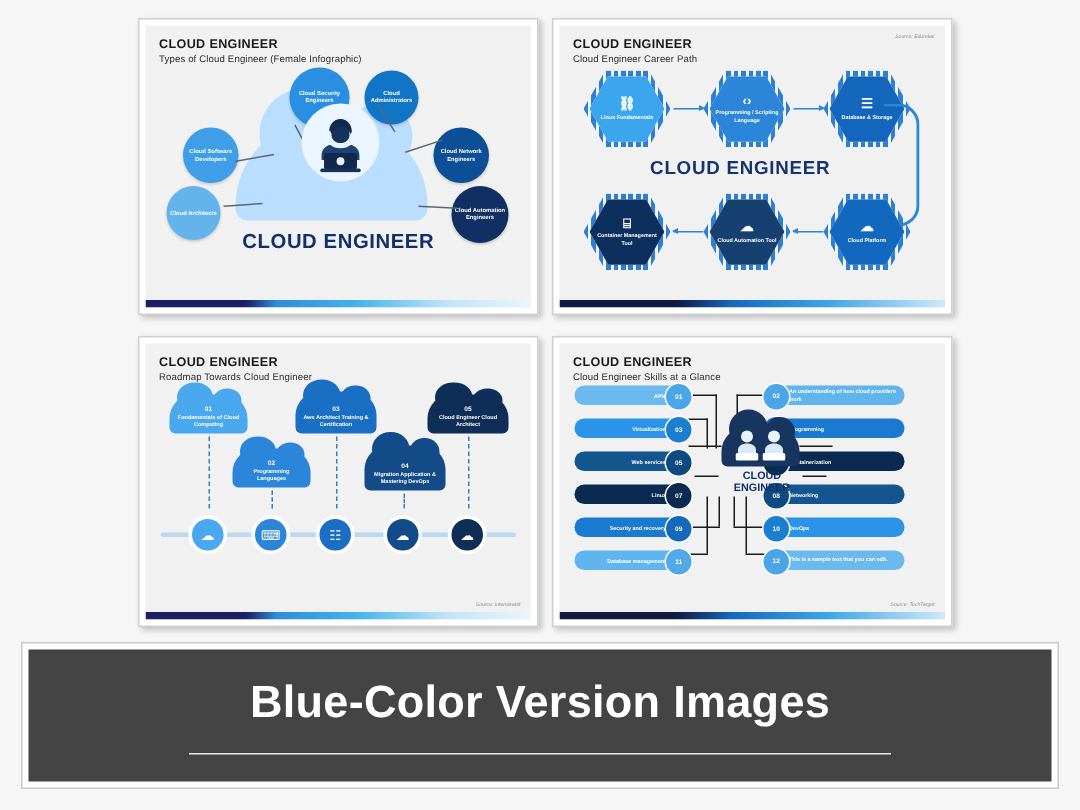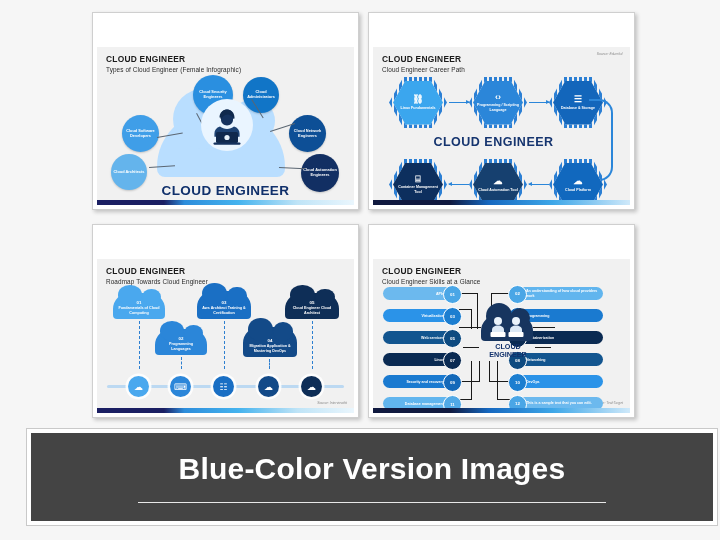--- a/index.html
+++ b/index.html
@@ -11,21 +11,21 @@
   }
   .stage{position:absolute;left:0;top:0;width:720px;height:540px;background:#f6f6f6;}
 
   
   .slide{
     position:absolute;background:#ffffff;
     border:1px solid #cfcfcf;
     box-shadow:2px 2px 4px rgba(0,0,0,.22);
     overflow:hidden;
   }
-  .slide-inner{position:absolute;left:4px;top:4px;right:4px;bottom:4px;background:#f1f1f1;overflow:hidden;margin-top:30px;}
+  .slide-inner{position:absolute;left:4px;top:4px;right:4px;bottom:4px;background:#f1f1f1;overflow:hidden;}
   .s1{left:92px;top:12px;width:265px;height:196px;}
   .s2{left:368px;top:12px;width:265px;height:196px;}
   .s3{left:92px;top:224px;width:265px;height:192px;}
   .s4{left:368px;top:224px;width:265px;height:192px;}
 
   .sl-title{
     position:absolute;left:9px;top:7px;
     font-size:8.4px;font-weight:bold;color:#1a1a1a;letter-spacing:.25px;
   }
   .sl-sub{
@@ -137,21 +137,21 @@
   .s4-cloud:before{content:"";position:absolute;left:5px;top:-12px;width:26px;height:26px;border-radius:50%;background:#17355f;}
   .s4-cloud:after{content:"";position:absolute;right:3px;top:-7px;width:20px;height:20px;border-radius:50%;background:#17355f;}
   .s4-main{
     position:absolute;left:94px;width:82px;top:84px;text-align:center;
     font-size:7.2px;line-height:8.4px;font-weight:bold;color:#10306b;
   }
   .conn{position:absolute;background:#1a1a1a;}
 
   
   .banner{
-    position:absolute;left:26px;top:428px;width:692px;height:98px;
+    position:absolute;left:14px;top:428px;width:692px;height:98px;
     background:#ffffff;border:1px solid #c9c9c9;box-sizing:border-box;padding:4px;
   }
   .banner-in{
     width:100%;height:100%;background:#444444;box-sizing:border-box;
     display:flex;flex-direction:column;align-items:center;justify-content:center;
   }
   .banner-txt{color:#fff;font-size:30px;font-weight:bold;letter-spacing:.2px;}
   .banner-rule{width:468px;height:1px;background:#e8e8e8;margin-top:16px;}
 </style>
 </head>

